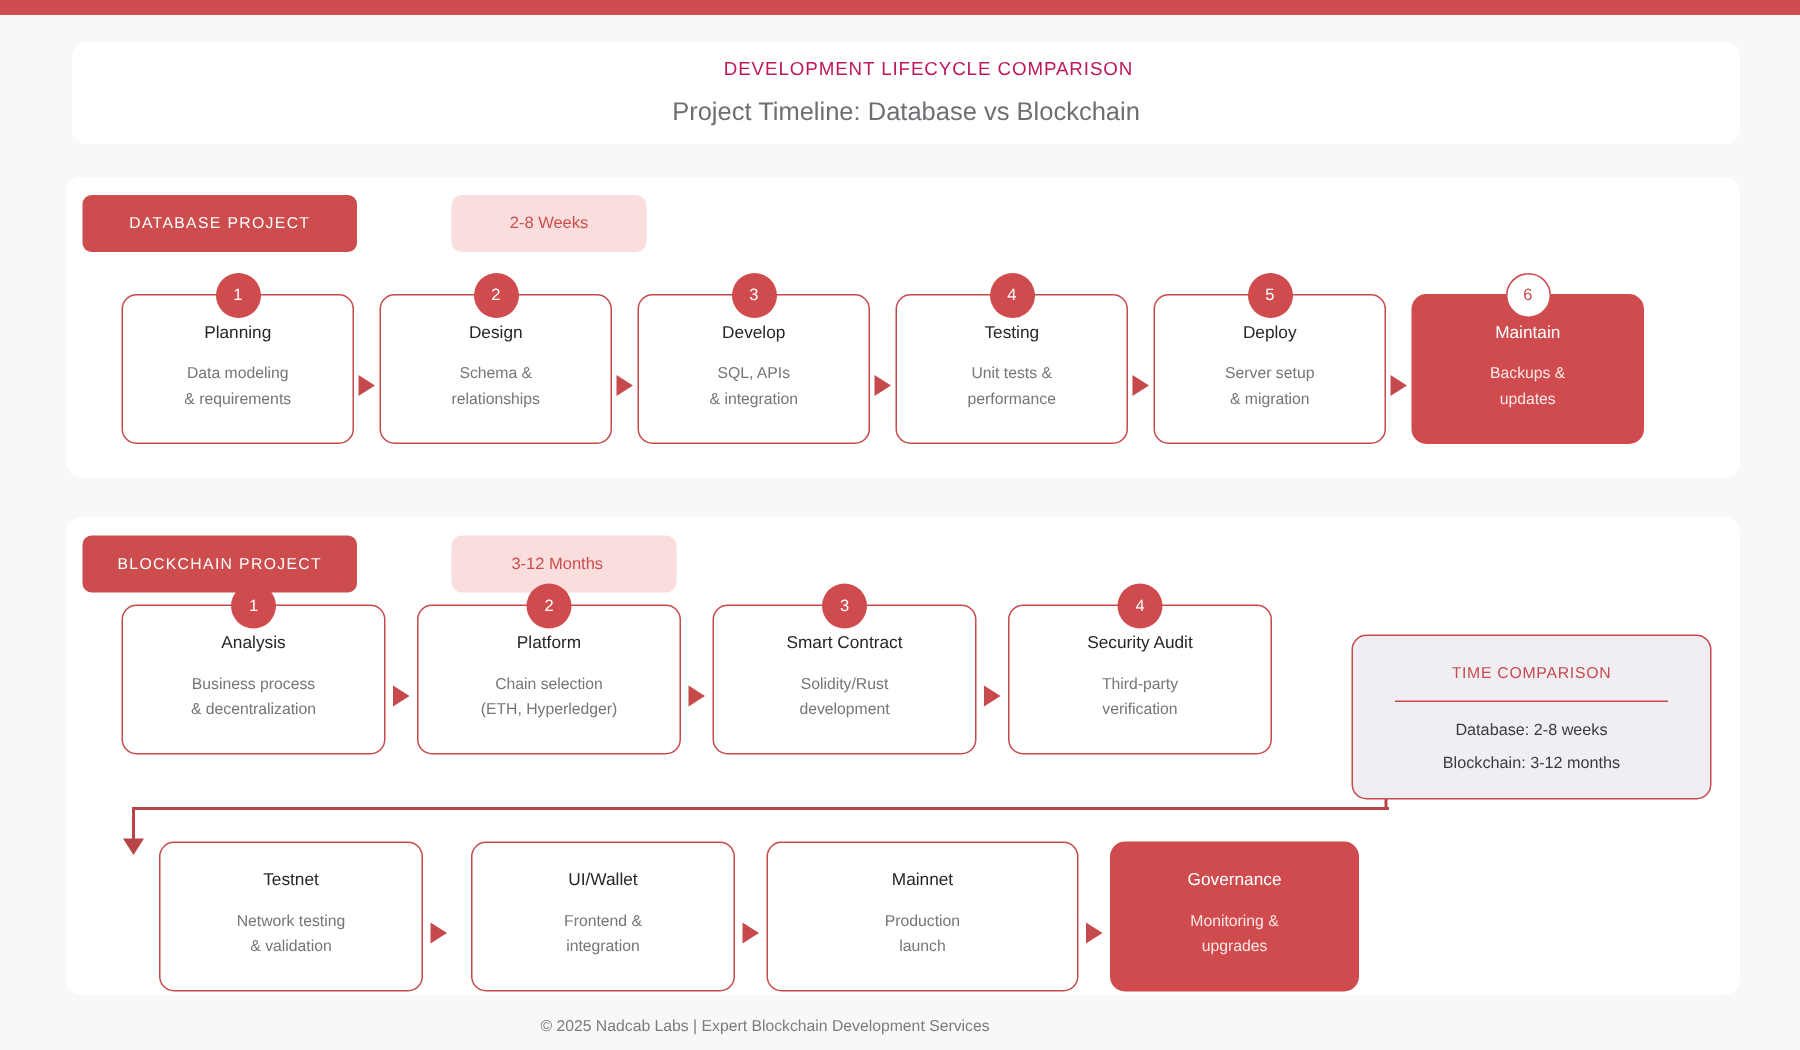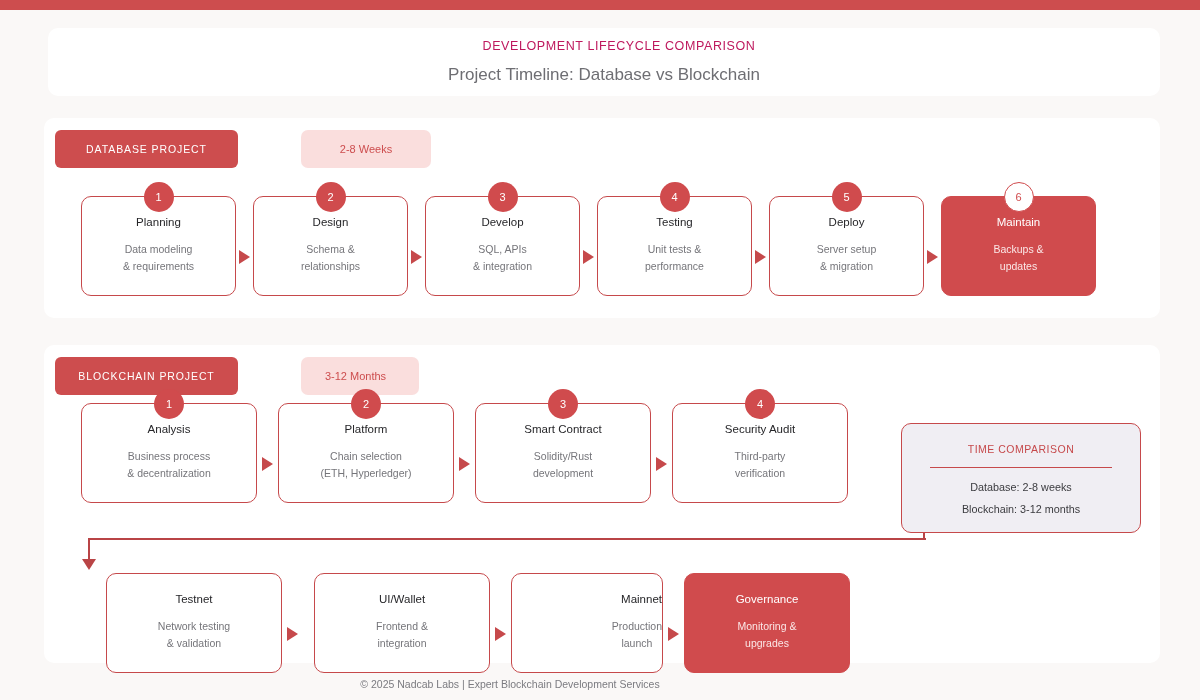--- a/index.html
+++ b/index.html
@@ -92,31 +92,31 @@
     background: #fadedd;
     border-radius: 7px;
     color: #cd4d4e;
     font-size: 11px;
     display: flex;
     align-items: center;
     justify-content: center;
     padding: 0 22px;
   }
   #pill-db    { width: 130px; }
-  #pill-chain { width: 118px; padding-left: 13px; }
+  #pill-chain { width: 150px; padding-left: 13px; }
 
   
   .card-row {
     position: absolute;
     display: flex;
     align-items: flex-start;
   }
   #row-db     { left: 37px; top: 78px;  }
   #row-chain1 { left: 37px; top: 58px;  }
-  #row-chain2 { left: 37px; top: 228px; padding-left: 25px; }
+  #row-chain2 { left: 37px; top: 216px; padding-left: 25px; }
 
   
   .card {
     position: relative;
     height: 100px;
     border: 1.6px solid #c6494b;
     border-radius: 10px;
     background: #ffffff;
     display: flex;
     flex-direction: column;
@@ -363,21 +363,21 @@
       </div>
       <div class="arrow arrow-chain"></div>
       <div class="card" style="width: 176px; margin-left: 11px;">
         <div class="card-title">UI/Wallet</div>
         <div class="card-desc">
           <div>Frontend &amp;</div>
           <div>integration</div>
         </div>
       </div>
       <div class="arrow arrow-chain"></div>
-      <div class="card" style="width: 152px; align-items: flex-end;">
+      <div class="card" style="width: 208px;">
         <div class="card-title">Mainnet</div>
         <div class="card-desc">
           <div>Production</div>
           <div>launch</div>
         </div>
       </div>
       <div class="arrow arrow-chain"></div>
       <div class="card highlight" style="width: 166px;">
         <div class="card-title">Governance</div>
         <div class="card-desc">

